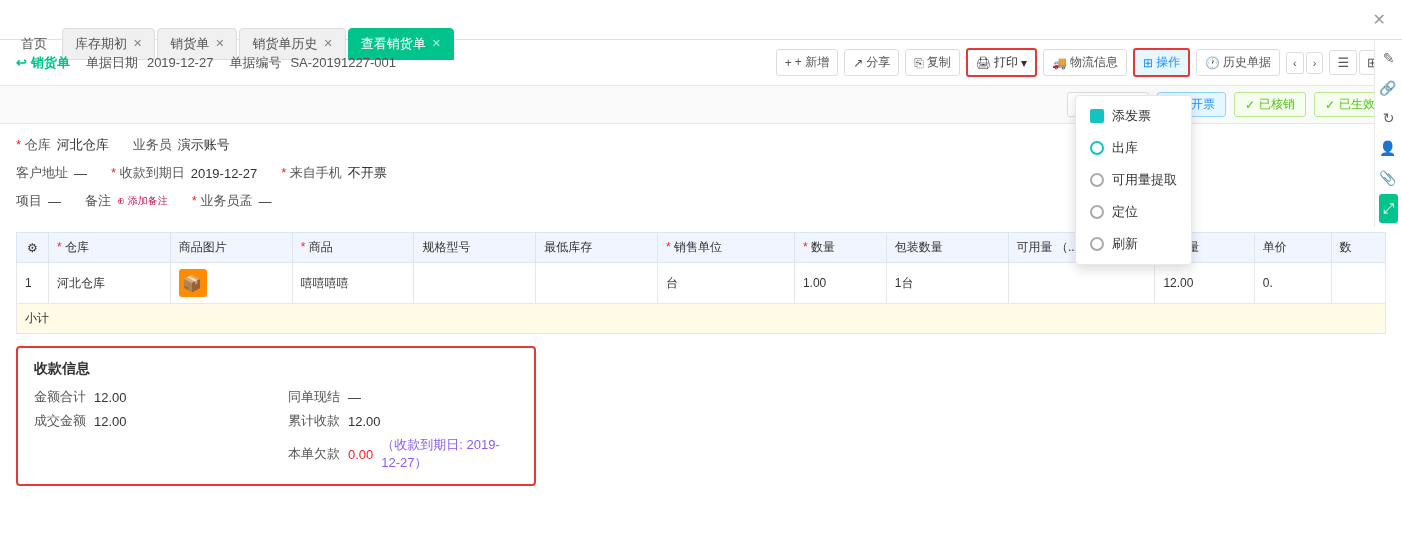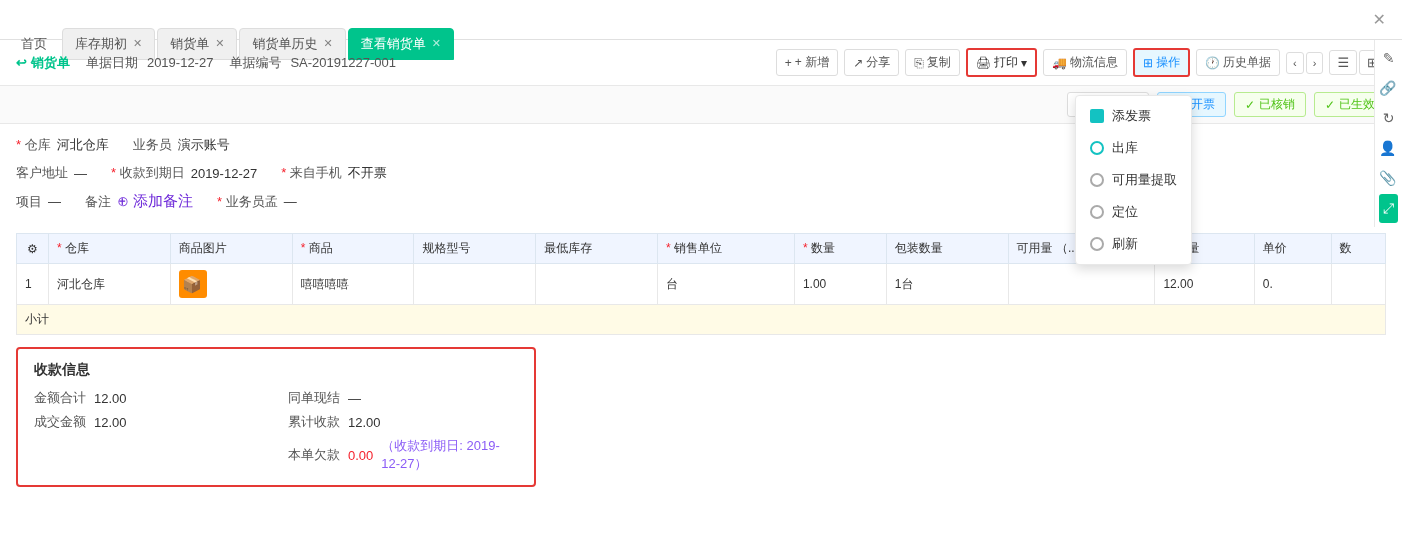--- a/index.html
+++ b/index.html
@@ -62,21 +62,21 @@
     .status-btn.confirmed { background: #f6ffed; border-color: #b7eb8f; color: #52c41a; }
     .status-btn.effective { background: #f6ffed; border-color: #b7eb8f; color: #52c41a; }
 
     
     .form-section { padding: 12px 16px; }
     .form-row { display: flex; align-items: center; margin-bottom: 10px; gap: 24px; flex-wrap: wrap; }
     .form-field { display: flex; align-items: center; gap: 6px; }
     .field-label { color: #555; white-space: nowrap; font-size: 13px; }
     .field-label.required::before { content: '* '; color: #f5222d; }
     .field-value { color: #333; font-size: 13px; }
-    .add-note-btn { color: #6d28d9; cursor: pointer; font-size: 15px; }
+    .add-note-btn { color: #be185d; cursor: pointer; font-size: 10px; }
 
     
     .table-container { padding: 0 16px; overflow-x: auto; }
     .data-table { width: 100%; border-collapse: collapse; font-size: 12px; }
     .data-table th {
       background: #f0f5ff; border: 1px solid #dce6f0; padding: 6px 8px;
       text-align: left; white-space: nowrap; color: #333; font-weight: normal;
     }
     .data-table th.settings-col { width: 32px; text-align: center; }
     .data-table td { border: 1px solid #e8e8e8; padding: 6px 8px; white-space: nowrap; }

